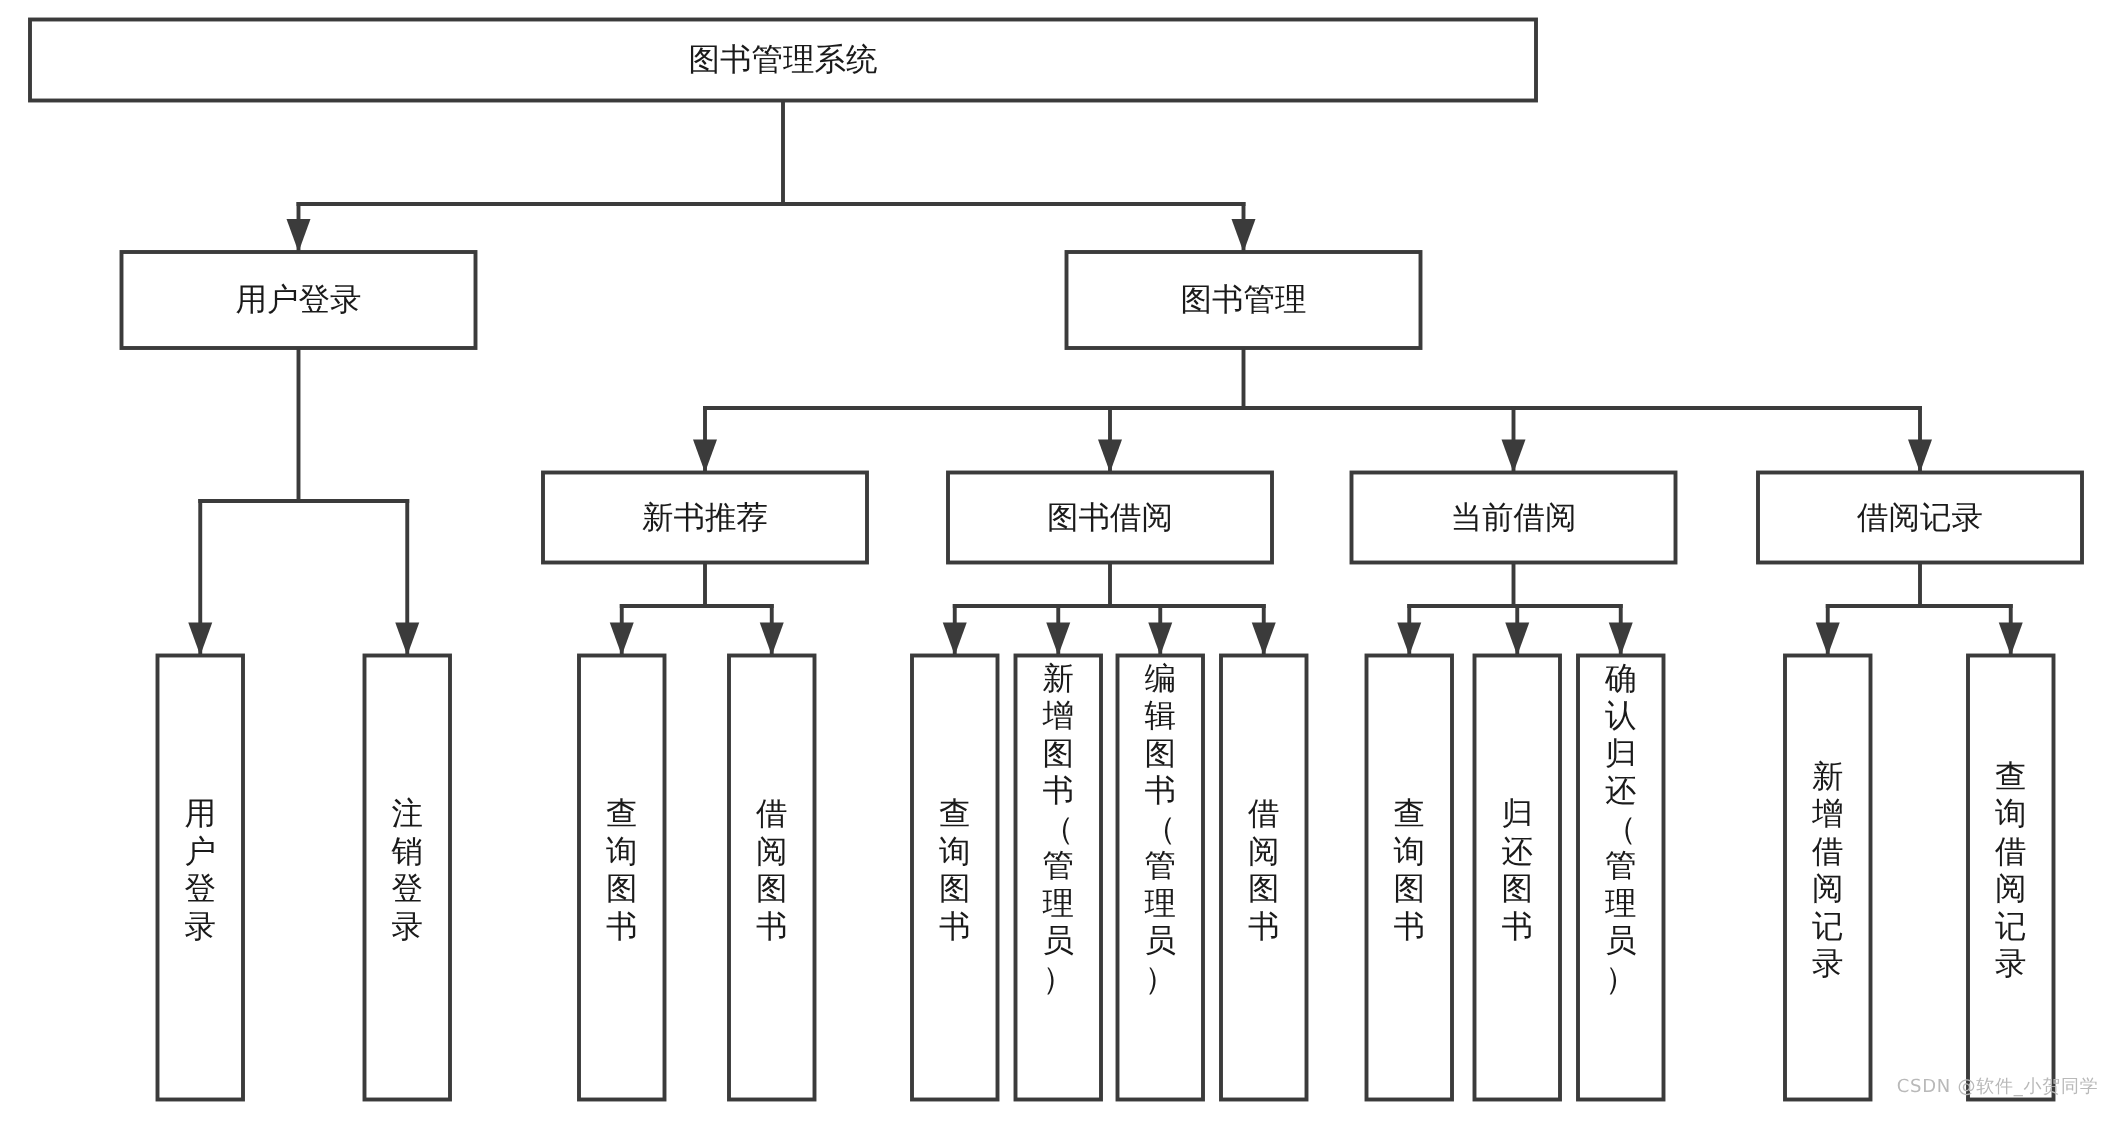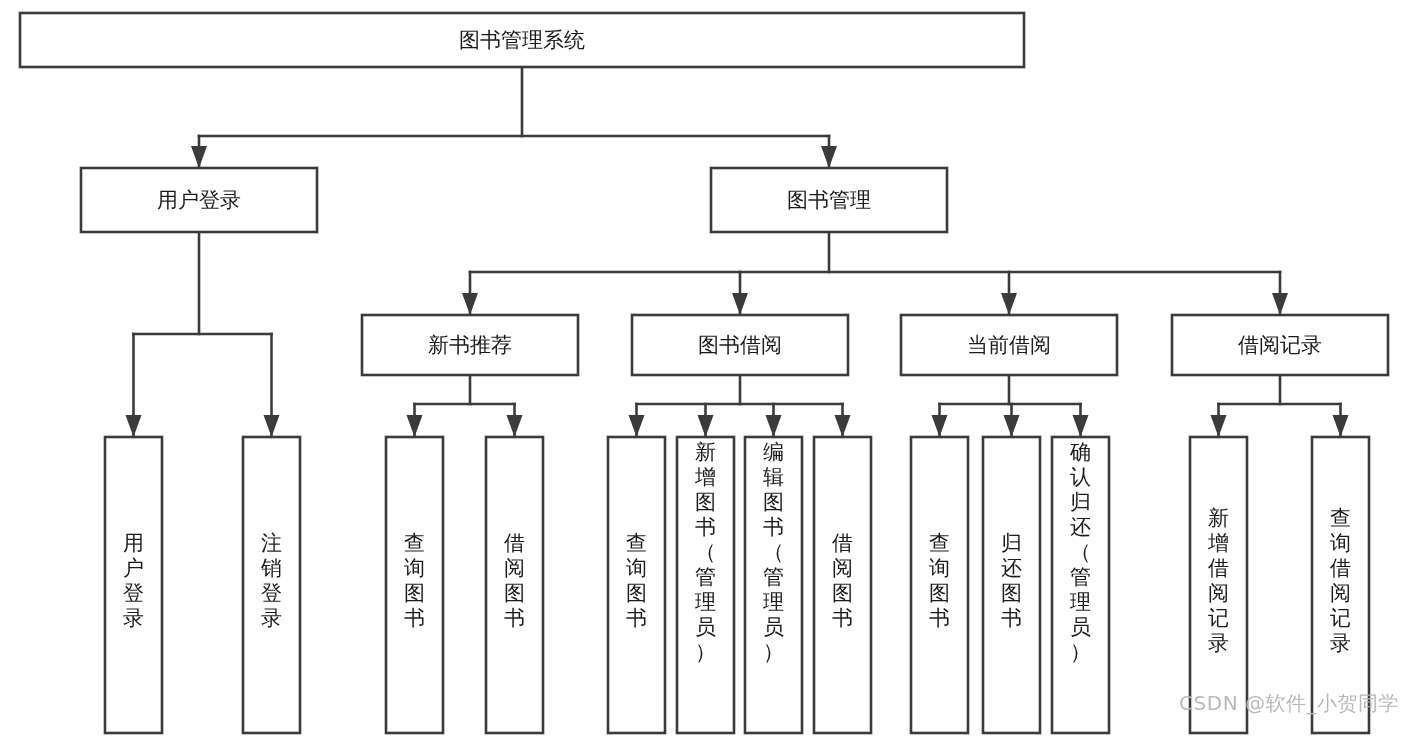--- a/index.html
+++ b/index.html
@@ -16,23 +16,23 @@
   .node-label{
     font-family:"DejaVu Sans","Liberation Sans",sans-serif;
     font-size:21px;fill:#1a1a1a;dominant-baseline:middle;text-anchor:middle;
   }
   .leaf-label{
     font-family:"DejaVu Sans","Liberation Sans",sans-serif;
     font-size:21px;fill:#1a1a1a;
   }
   .leaf-label tspan{text-anchor:middle;}
   .watermark{
-    position:absolute;right:6px;bottom:20px;
+    position:absolute;right:6px;bottom:4px;
     font-family:"DejaVu Sans","Liberation Sans",sans-serif;
-    font-size:20px;color:#b9b9b9;letter-spacing:.5px;white-space:nowrap;
+    font-size:12px;color:#b9b9b9;letter-spacing:.5px;white-space:nowrap;
     user-select:none;
     text-align:right;
   }
 </style>
 </head>
 <body>
 
 <div id="diagram-root">
 
   <svg id="diagram-svg" viewBox="0 0 1405 747" xmlns="http://www.w3.org/2000/svg">

